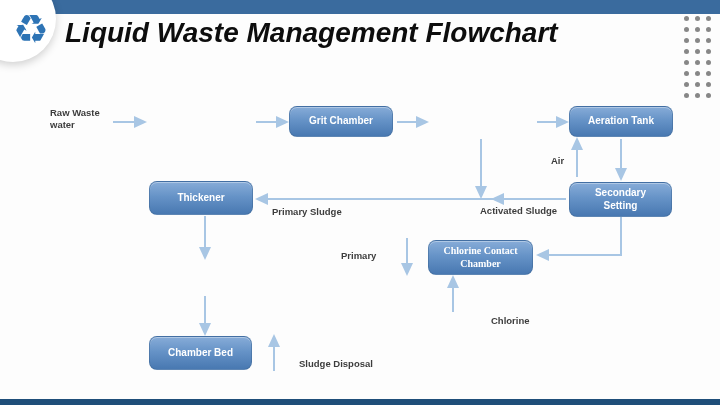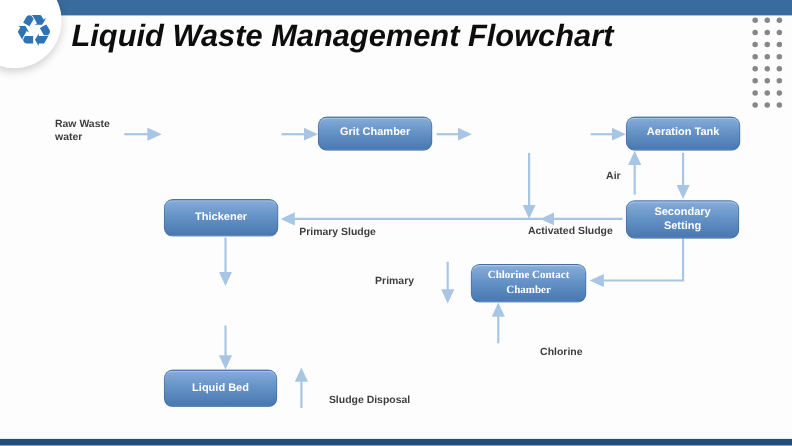--- a/index.html
+++ b/index.html
@@ -130,21 +130,21 @@
       <line x1="205" y1="296" x2="205" y2="330" marker-end="url(#ah)"></line>
       <line x1="274" y1="371" x2="274" y2="340" marker-end="url(#ah)"></line>
     </g>
   </svg>
 
   <div class="node" id="n-grit">Grit Chamber</div>
   <div class="node" id="n-aeration">Aeration Tank</div>
   <div class="node" id="n-thickener">Thickener</div>
   <div class="node" id="n-secondary">Secondary Setting</div>
   <div class="node" id="n-chlorine">Chlorine Contact Chamber</div>
-  <div class="node" id="n-drying">Liquid Bed</div>
+  <div class="node" id="n-drying">Chamber Bed</div>
 
   <div class="flabel" id="l-raw">Raw Waste water</div>
   <div class="flabel" id="l-air">Air</div>
   <div class="flabel" id="l-primary-sludge">Primary Sludge</div>
   <div class="flabel" id="l-activated-sludge">Activated Sludge</div>
   <div class="flabel" id="l-effluent">Primary</div>
   <div class="flabel" id="l-chlorine">Chlorine</div>
   <div class="flabel" id="l-sludge-disposal">Sludge Disposal</div>
 
   <div class="bottombar"></div>

